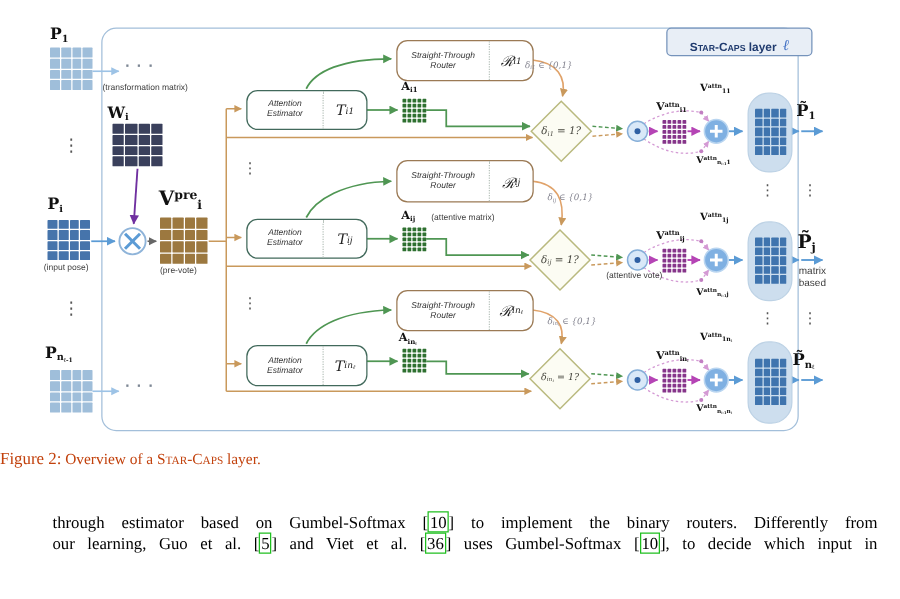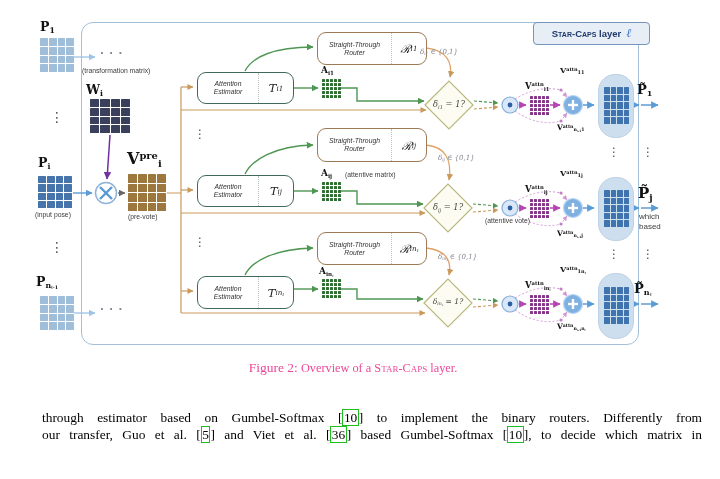--- a/index.html
+++ b/index.html
@@ -38,35 +38,35 @@
   .capsule{background:#cddeee;border:1px solid #bdd2e5;border-radius:17px;}
   
   .note{font-size:6.8px;color:#3c3c3c;white-space:nowrap;}
   .gnote{font-size:7px;color:#83838f;white-space:nowrap;font-family:"DejaVu Serif","Liberation Serif",serif;font-style:italic;}
   .diamond-q{font-size:8.3px;text-align:center;color:#47473f;
      font-family:"DejaVu Serif","Liberation Serif",serif;font-style:italic;white-space:nowrap;}
   .vlbl{font-size:8px;font-family:"DejaVu Serif","Liberation Serif",serif;font-weight:bold;color:#111;white-space:nowrap;}
   .vdots{font-family:"DejaVu Sans",sans-serif;color:#555;font-size:12px;line-height:1;}
   .hdots{font-family:"DejaVu Sans",sans-serif;color:#7d8794;font-size:10px;font-weight:bold;letter-spacing:1px;}
   
-  .caption{font-family:"Liberation Serif",serif;color:#ec4899;text-align:center;white-space:nowrap;}
+  .caption{font-family:"Liberation Serif",serif;color:#c2410c;white-space:nowrap;}
   .caption .pref{font-size:13.5px;}
   .caption .body{font-size:12.3px;}
   .para{font-family:"Liberation Serif",serif;font-size:13.4px;color:#000;line-height:16.6px;}
   .jline{text-align:justify;text-align-last:justify;}
   .cite{border:1px solid #1fbf1f;padding:0 0.5px;line-height:1;}
   svg{position:absolute;left:0;top:0;pointer-events:none;}
 </style>
 </head>
 <body>
 
 <div id="page">
 
   <div class="abs bigbox" style="left:81px;top:22px;width:556px;height:321px;"></div>
-  <div class="abs badge" style="left:533px;top:22px;width:115px;height:21px;">
+  <div class="abs badge" style="left:533px;top:22px;width:115px;height:21px;align-items:flex-end;">
     <span class="bt"><span class="sc">Star-Caps</span>&nbsp;<span>layer</span></span>
     <span class="ell">ℓ</span>
   </div>
 
   <svg width="720" height="360">
     <defs>
       <marker id="mG" markerWidth="6" markerHeight="6" refX="4.6" refY="2.5" orient="auto">
           <path d="M0,0 L5,2.5 L0,5 z" fill="#4f9653"></path>
         </marker>
       <marker id="mO" markerWidth="6" markerHeight="6" refX="4.6" refY="2.5" orient="auto">
@@ -492,21 +492,21 @@
         <i></i>
         <i></i>
         <i></i>
         <i></i>
         <i></i>
         <i></i>
       </div>
   </div>
   <div class="abs mathb" style="left:638px;top:184px;font-size:15px;">P̃<sub>j</sub></div>
   <div class="abs note" style="left:639px;top:212px;font-size:8px;line-height:1.3;">
-    <div>which</div>
+    <div>matrix</div>
       <div>based</div>
   </div>
 
   <div class="abs procbox" style="left:197px;top:276px;width:95px;height:31px;">
     <div class="txt">
         <span>Attention</span>
         <span>Estimator</span>
       </div>
     <div class="sym mathi">T<sub>in<sub>ℓ</sub></sub></div>
   </div>
@@ -602,16 +602,16 @@
       </div>
   </div>
   <div class="abs mathb" style="left:634px;top:281px;font-size:13px;">P̃<sub>n<sub>ℓ</sub></sub></div>
 
   <div class="abs caption" style="left:0px;top:358px;width:706px;">
     <span class="pref">Figure 2:</span><span class="body"><span> Overview of a </span><span class="sc">Star-Caps</span><span> layer.</span></span>
   </div>
 
   <div class="abs para" style="left:30px;top:410px;width:660px;margin-left:12px;">
     <div class="jline"><span>through estimator based on Gumbel-Softmax [</span><span class="cite">10</span><span>] to implement the binary routers. Differently from</span></div>
-    <div class="jline"><span>our transfer, Guo et al. [</span><span class="cite">5</span><span>] and Viet et al. [</span><span class="cite">36</span><span>] based Gumbel-Softmax [</span><span class="cite">10</span><span>], to decide which matrix in</span></div>
+    <div class="jline"><span>our learning, Guo et al. [</span><span class="cite">5</span><span>] and Viet et al. [</span><span class="cite">36</span><span>] uses Gumbel-Softmax [</span><span class="cite">10</span><span>], to decide which input in</span></div>
   </div>
 
 </div>
 
 </body></html>

